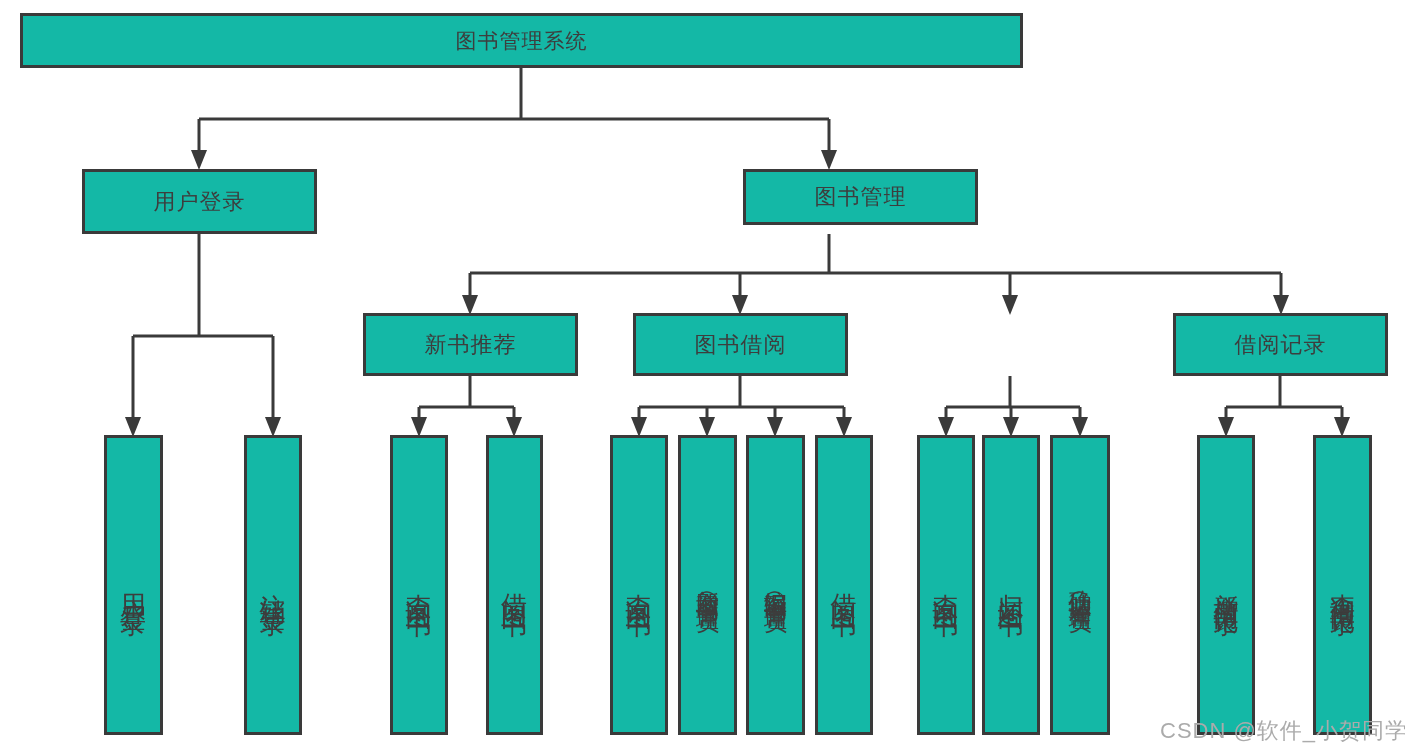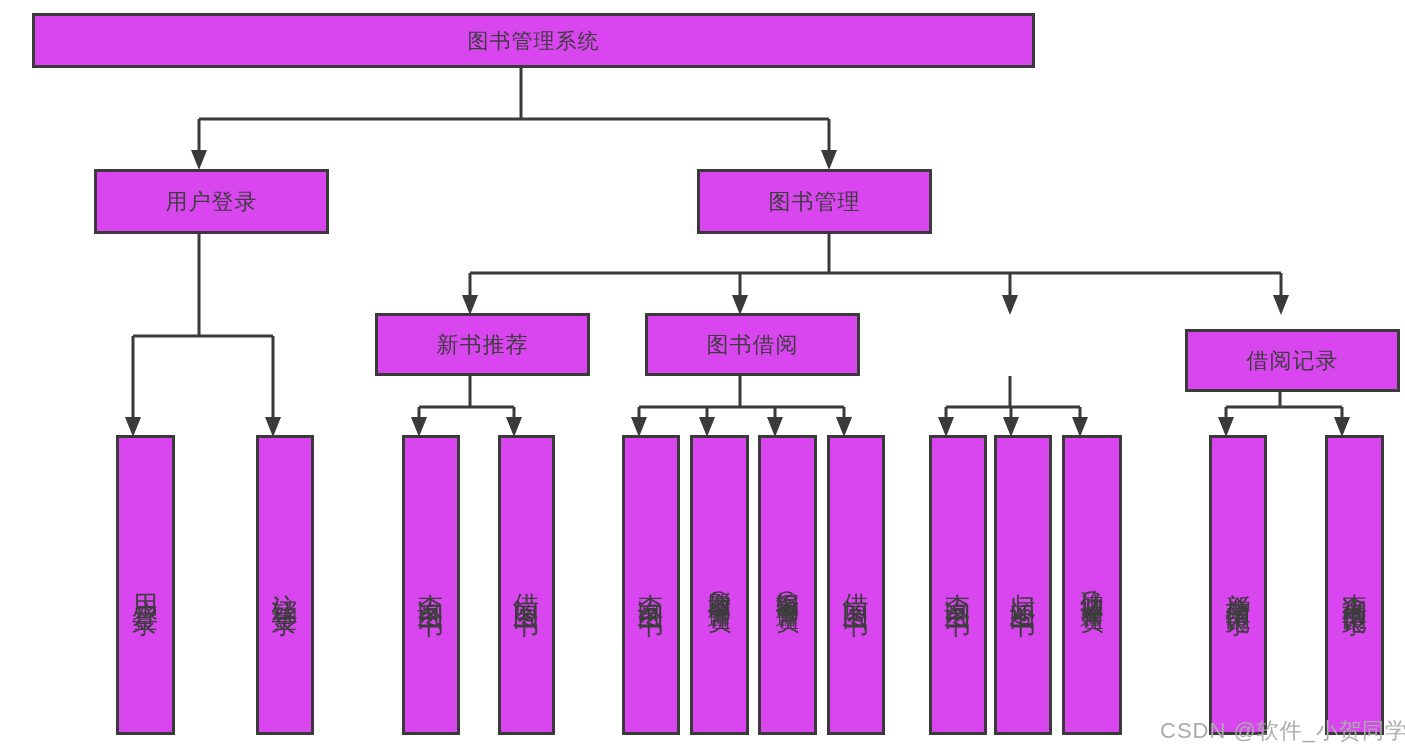--- a/index.html
+++ b/index.html
@@ -15,28 +15,27 @@
     position: absolute;
     left: 0; top: 0;
     width: 1405px; height: 747px;
     z-index: 1;
   }
   #wires .ln { stroke: #3a3a3a; stroke-width: 3; fill: none; }
   #wires .ar { fill: #3a3a3a; stroke: none; }
   .node {
     position: absolute;
     box-sizing: border-box;
-    background: #d946ef;
+    background: #14b8a6;
     border: 3px solid #3a3a3a;
     display: flex;
     align-items: center;
     justify-content: center;
     z-index: 2;
     color: #3d3d3d;
-    margin-left: 12px;
   }
   .hbox .label {
     font-size: 22px;
     letter-spacing: 1px;
     white-space: nowrap;
   }
   .root-box .label { font-size: 21px; }
   .vbox .label {
     writing-mode: vertical-rl;
     text-orientation: mixed;
@@ -98,31 +97,31 @@
     <path class="ar" d="M1334 417 H1350 L1342 437 Z"></path>
   </svg>
 
   <div class="node hbox root-box" style="left:20px; top:13px; width:1003px; height:55px;">
     <span class="label">图书管理系统</span>
   </div>
 
   <div class="node hbox" style="left:82px; top:169px; width:235px; height:65px;">
     <span class="label">用户登录</span>
   </div>
-  <div class="node hbox" style="left:685px; top:169px; width:235px; height:65px;">
+  <div class="node hbox" style="left:743px; top:169px; width:235px; height:56px;">
     <span class="label">图书管理</span>
   </div>
 
   <div class="node hbox" style="left:633px; top:313px; width:215px; height:63px;">
     <span class="label">图书借阅</span>
   </div>
   <div class="node hbox" style="left:363px; top:313px; width:215px; height:63px;">
     <span class="label">新书推荐</span>
   </div>
-  <div class="node hbox" style="left:1173px; top:329px; width:215px; height:63px;">
+  <div class="node hbox" style="left:1173px; top:313px; width:215px; height:63px;">
     <span class="label">借阅记录</span>
   </div>
 
   <div class="node vbox" style="left:104px; top:435px; width:59px; height:300px;">
     <span class="label">用户登录</span>
   </div>
   <div class="node vbox" style="left:244px; top:435px; width:58px; height:300px;">
     <span class="label">注销登录</span>
   </div>
 

